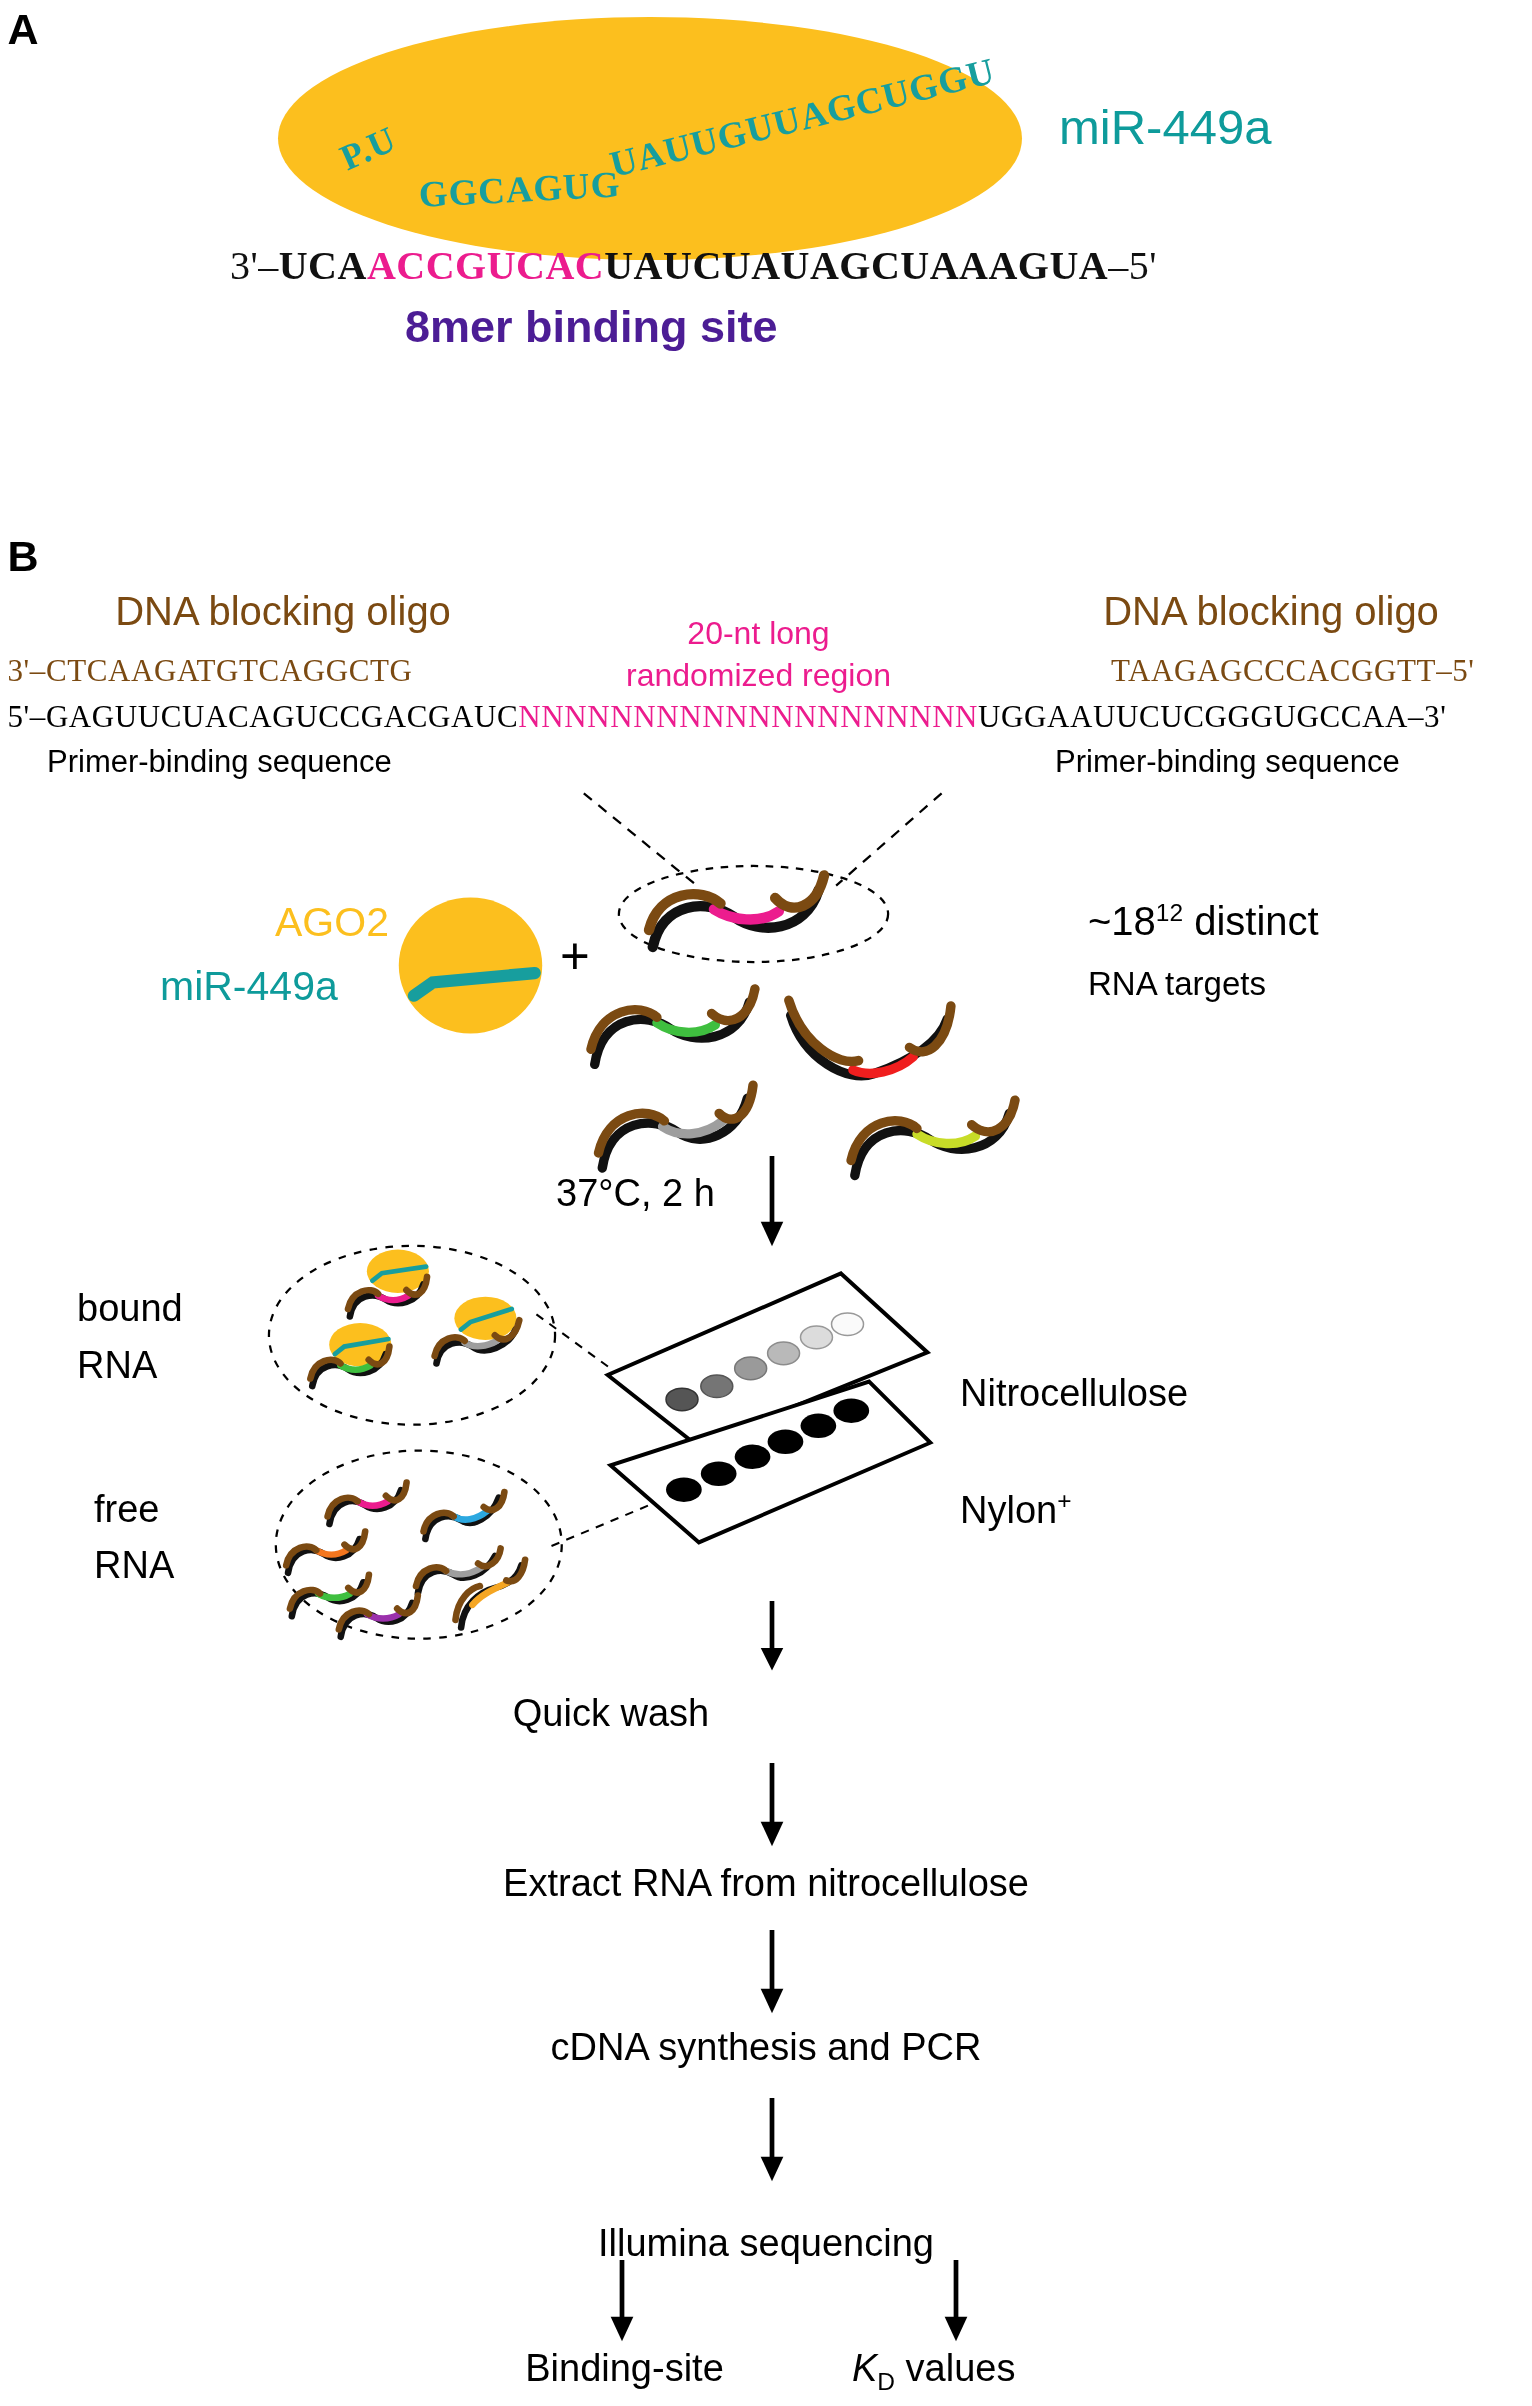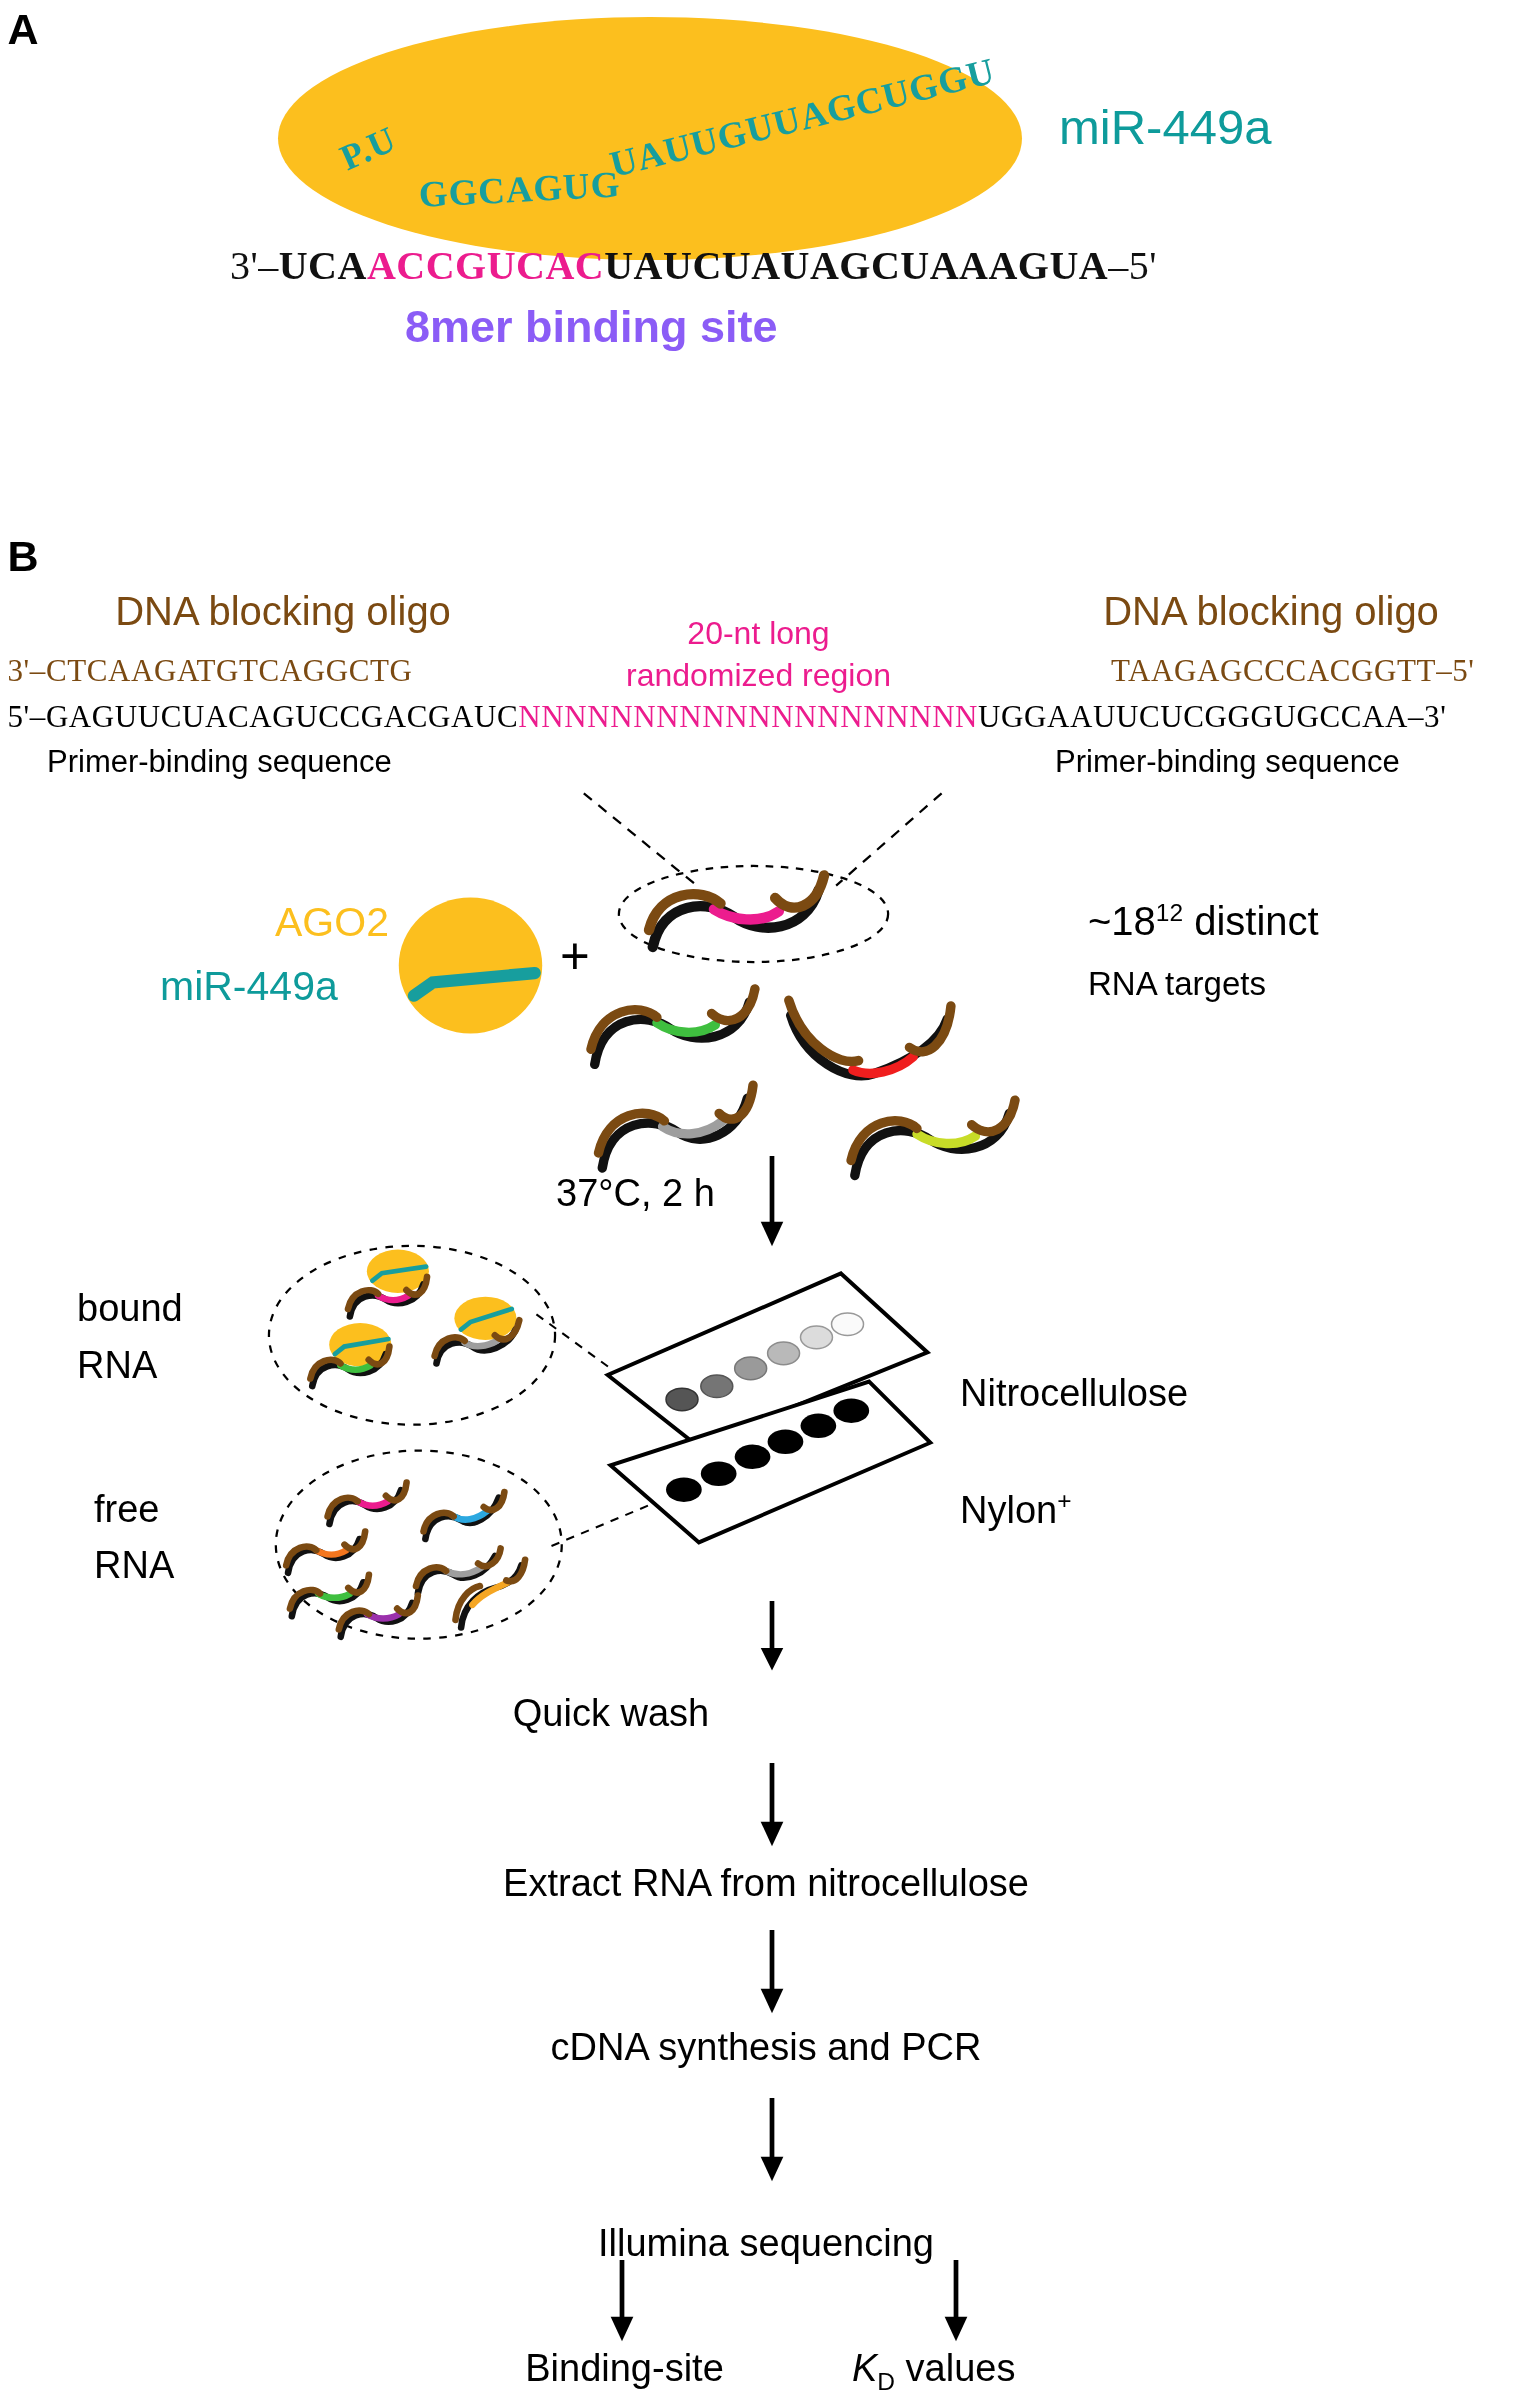--- a/index.html
+++ b/index.html
@@ -43,21 +43,21 @@
     font-family:"Liberation Sans", sans-serif;
   }
   #target-seq{
     left:230px;top:242px;font-family:"Liberation Serif", serif;
     font-size:40px;letter-spacing:0.5px;white-space:pre;
   }
   .seq-magenta{color:#EC1C8E;font-weight:bold;}
   .seq-black{color:#111;font-weight:bold;}
   .seq-plain{color:#111;font-weight:normal;}
   #binding-site-label{
-    left:405px;top:301px;font-size:45px;font-weight:bold;color:#8b5cf6;
+    left:405px;top:301px;font-size:45px;font-weight:bold;color:#4c1d95;
     font-family:"Liberation Sans", sans-serif;
   }
 
   
   .oligo-title{
     font-size:40px;color:#7B4A12;font-family:"Liberation Sans", sans-serif;
     text-align:center;
   }
   .rand-title{
     font-size:32px;color:#EC1C8E;font-family:"Liberation Sans", sans-serif;

